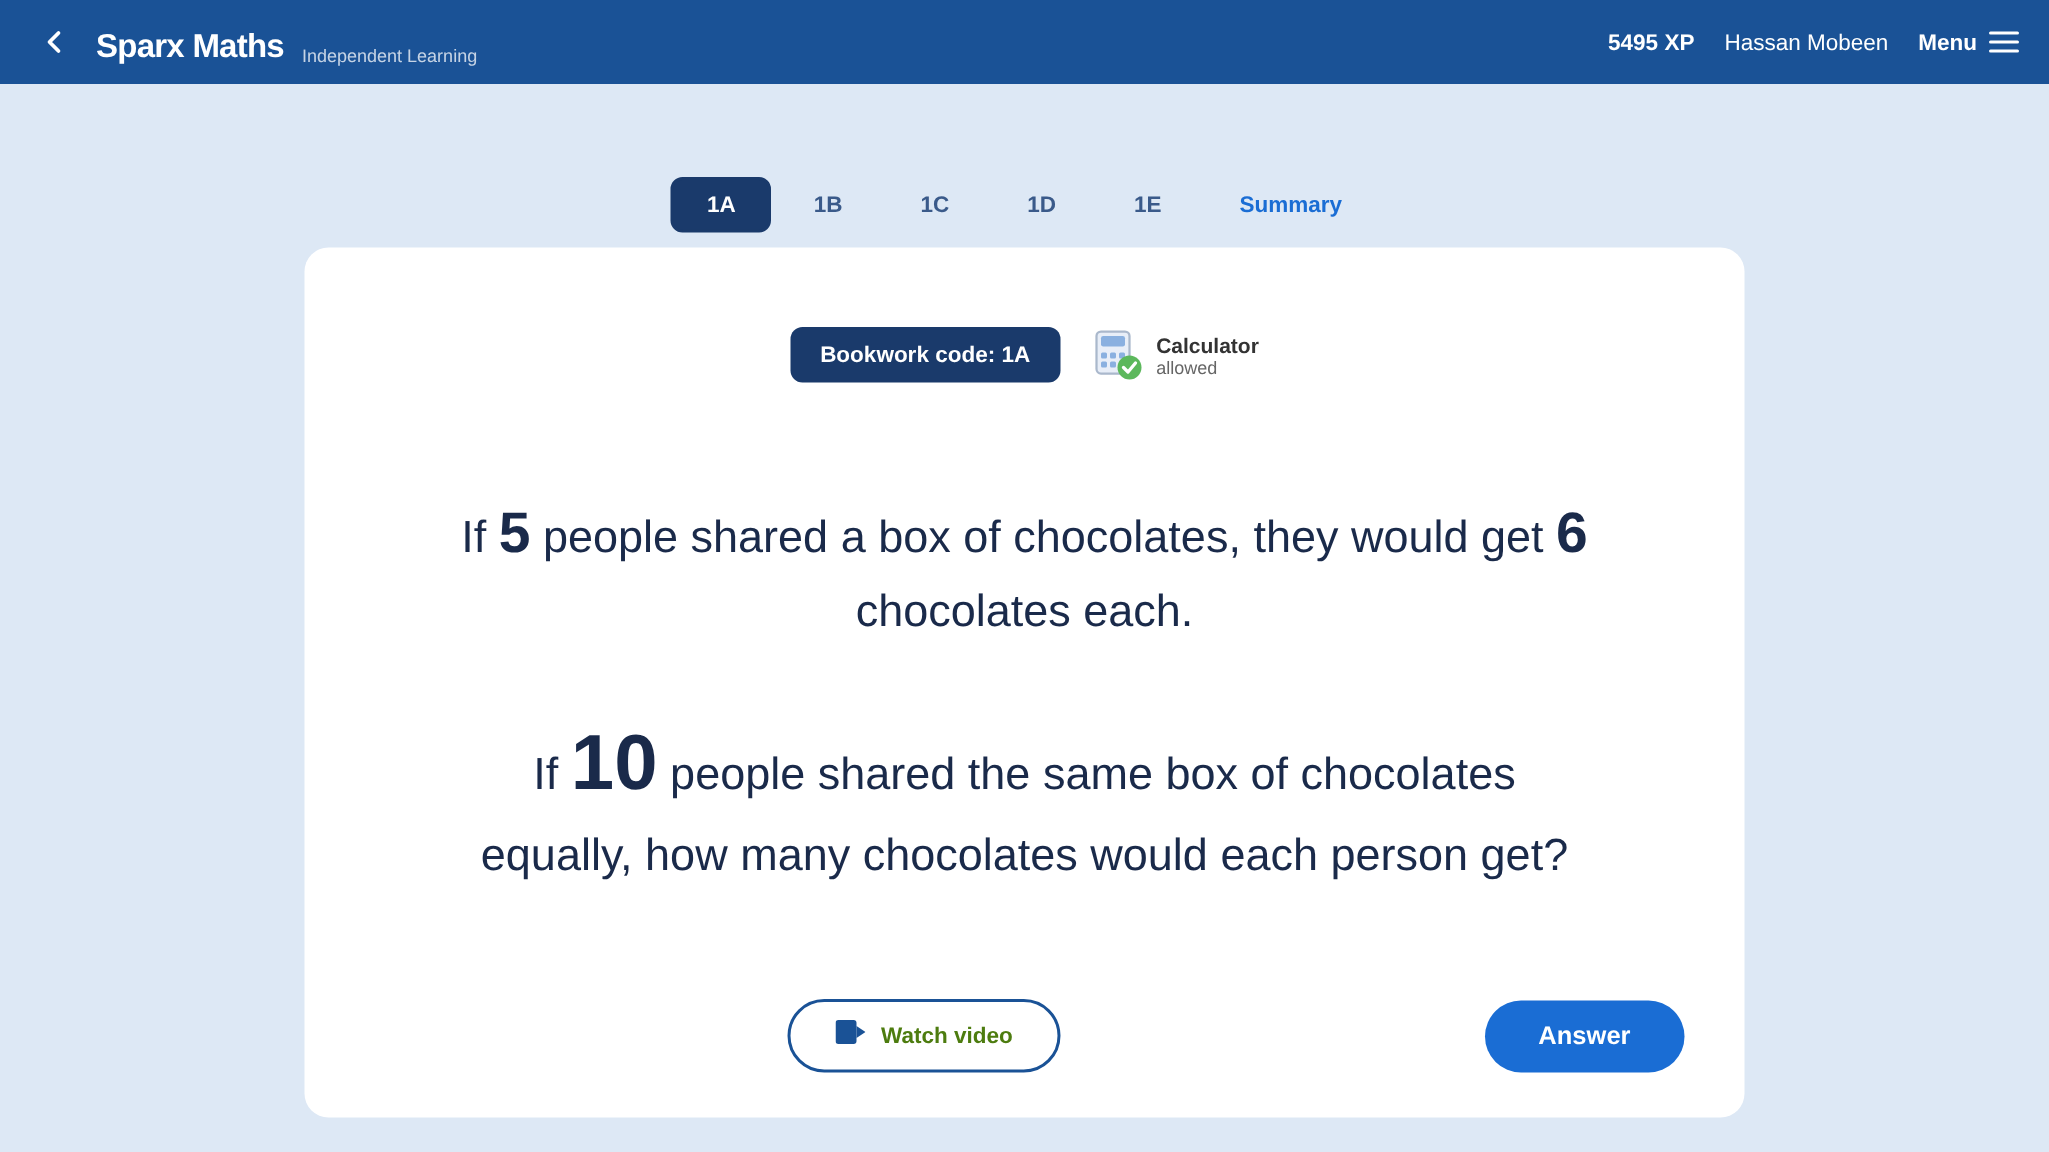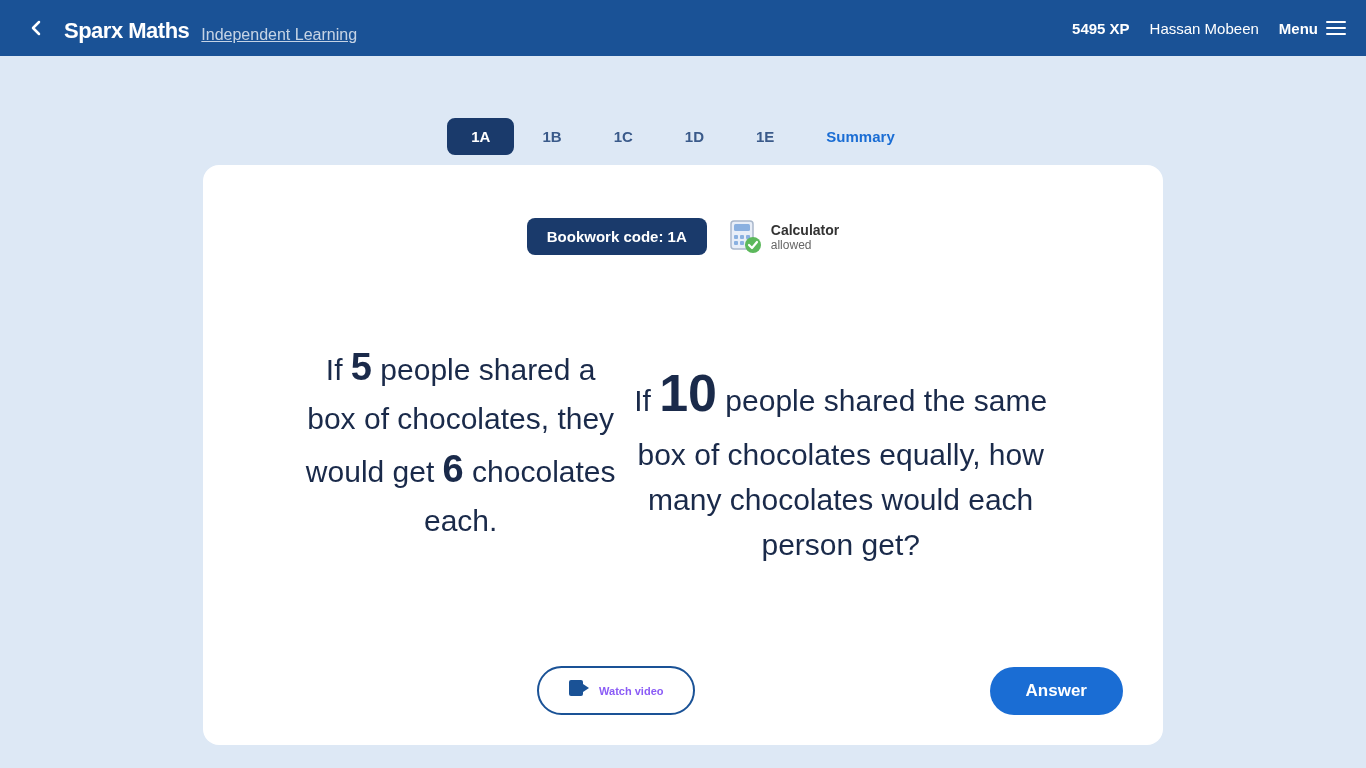--- a/index.html
+++ b/index.html
@@ -48,22 +48,21 @@
 
     .logo-text {
       color: white;
       font-size: 22px;
       font-weight: 700;
       letter-spacing: -0.5px;
     }
 
     .subtitle-text {
       color: rgba(255,255,255,0.75);
-      font-size: 16px;
-      text-decoration: underline;
+      font-size: 12px;
     }
 
     .header-right {
       display: flex;
       align-items: center;
       gap: 20px;
     }
 
     .xp-text {
       color: white;
@@ -184,21 +183,21 @@
     }
 
     .calc-svg {
       width: 36px;
       height: 36px;
     }
 
     .question-body {
       flex: 1;
       display: flex;
-      flex-direction: row;
+      flex-direction: column;
       justify-content: center;
       align-items: center;
       text-align: center;
       padding: 40px 60px;
     }
 
     .question-line1 {
       font-size: 30px;
       color: #1a2a4a;
       line-height: 1.5;
@@ -230,23 +229,23 @@
       margin-top: auto;
     }
 
     .watch-video-btn {
       display: flex;
       align-items: center;
       gap: 10px;
       border: 2px solid #1a5296;
       border-radius: 30px;
       padding: 12px 30px;
-      font-size: 11px;
-      font-weight: 600;
-      color: #8b5cf6;
+      font-size: 15px;
+      font-weight: 600;
+      color: #4d7c0f;
       background: white;
       cursor: pointer;
       text-decoration: none;
     }
 
     .video-icon {
       color: #1a5296;
       font-size: 18px;
     }
 

